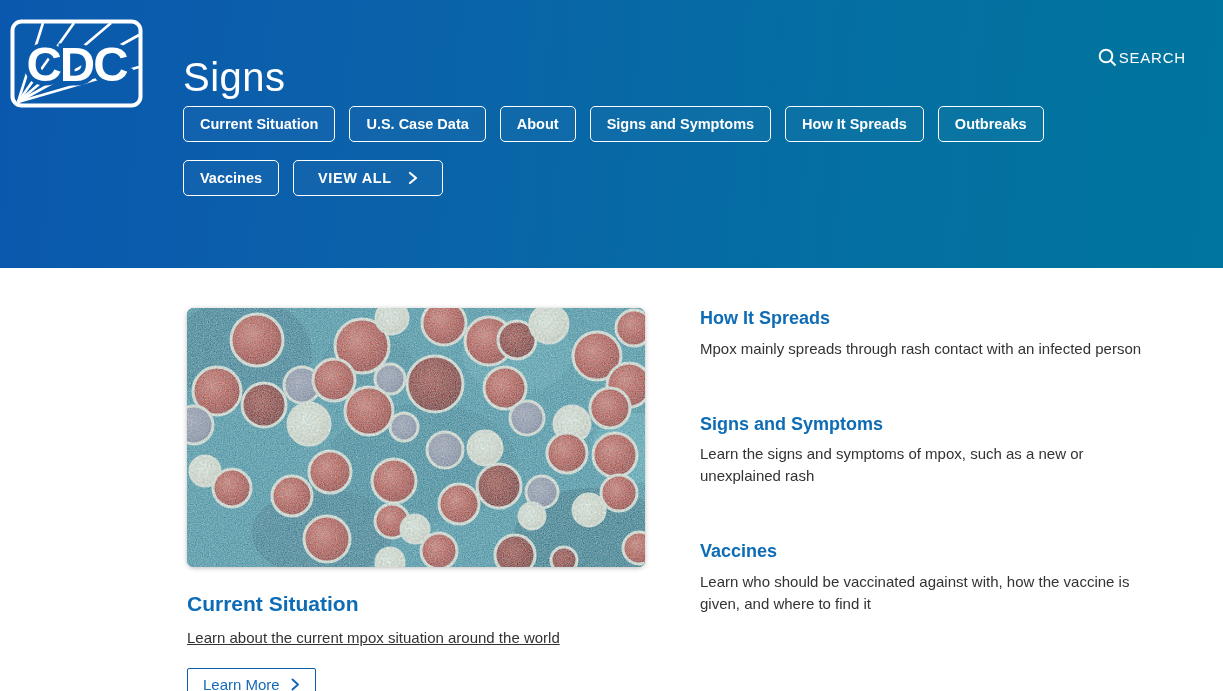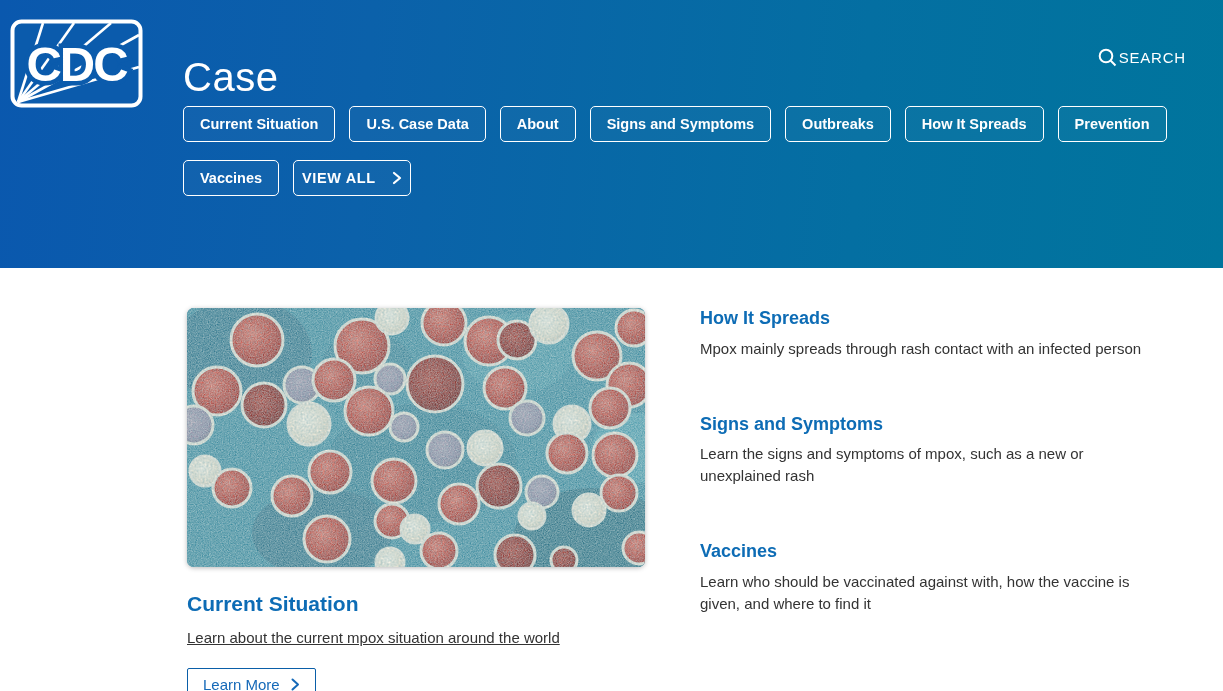--- a/index.html
+++ b/index.html
@@ -25,21 +25,21 @@
     font-size:15px; letter-spacing:.8px; font-weight:400;
   }
   .nav { position:absolute; left:183px; top:106px; display:flex; flex-direction:column; gap:18px; }
   .nav-row { display:flex; gap:14px; }
   .nav-btn {
     height:36px; display:inline-flex; align-items:center; padding:0 16px;
     border:1px solid #ffffff; border-radius:5px; background:rgba(255,255,255,0.03);
     color:#fff; font-size:14.5px; font-weight:600; cursor:pointer; white-space:nowrap;
     font-family:"Liberation Sans", sans-serif;
   }
-  .nav-btn.view-all { font-weight:700; letter-spacing:.6px; padding:0 8px; gap:16px; }
+  .nav-btn.view-all { font-weight:700; letter-spacing:.6px; padding:0 24px; gap:16px; }
   .chev { display:inline-block; }
 
   
   .main { display:flex; gap:55px; padding:40px 0 0 187px; }
   .left-col { width:458px; }
   .micrograph {
     width:458px; height:259px; border-radius:7px; overflow:hidden;
     box-shadow:0 1px 5px rgba(0,0,0,.28); background:#3a8ba0;
   }
   .micrograph svg { display:block; }
@@ -66,39 +66,38 @@
     <g stroke="#ffffff" stroke-width="2.6">
       <line x1="8" y1="83" x2="33" y2="4"></line>
       <line x1="8" y1="83" x2="64" y2="4"></line>
       <line x1="8" y1="83" x2="101" y2="4"></line>
       <line x1="8" y1="83" x2="129" y2="16"></line>
       <line x1="8" y1="83" x2="129" y2="48"></line>
     </g>
     <text x="66.5" y="62" text-anchor="middle" font-family="Liberation Sans, sans-serif" font-size="49" font-weight="800" letter-spacing="-2" fill="#ffffff" stroke="#0b5bac" stroke-width="9" paint-order="stroke">CDC</text>
   </svg>
 
-  <h1 class="page-title">Case</h1>
+  <h1 class="page-title">Signs</h1>
 
   <div class="search">
     <svg width="19" height="19" viewBox="0 0 19 19">
       <circle cx="8" cy="8" r="6.3" fill="none" stroke="#ffffff" stroke-width="2"></circle>
       <line x1="12.8" y1="12.8" x2="17.5" y2="17.5" stroke="#ffffff" stroke-width="2"></line>
     </svg>
     <span>SEARCH</span>
   </div>
 
   <nav class="nav">
     <div class="nav-row">
       <button class="nav-btn">Current Situation</button>
       <button class="nav-btn">U.S. Case Data</button>
       <button class="nav-btn">About</button>
       <button class="nav-btn">Signs and Symptoms</button>
+      <button class="nav-btn">How It Spreads</button>
       <button class="nav-btn">Outbreaks</button>
-      <button class="nav-btn">How It Spreads</button>
-      <button class="nav-btn">Prevention</button>
     </div>
     <div class="nav-row">
       <button class="nav-btn">Vaccines</button>
       <button class="nav-btn view-all">
         <span>VIEW ALL</span>
         <svg class="chev" width="10" height="14" viewBox="0 0 10 14">
           <polyline points="2,2 8,7 2,12" fill="none" stroke="#ffffff" stroke-width="2.2" stroke-linecap="round" stroke-linejoin="round"></polyline>
         </svg>
       </button>
     </div>

